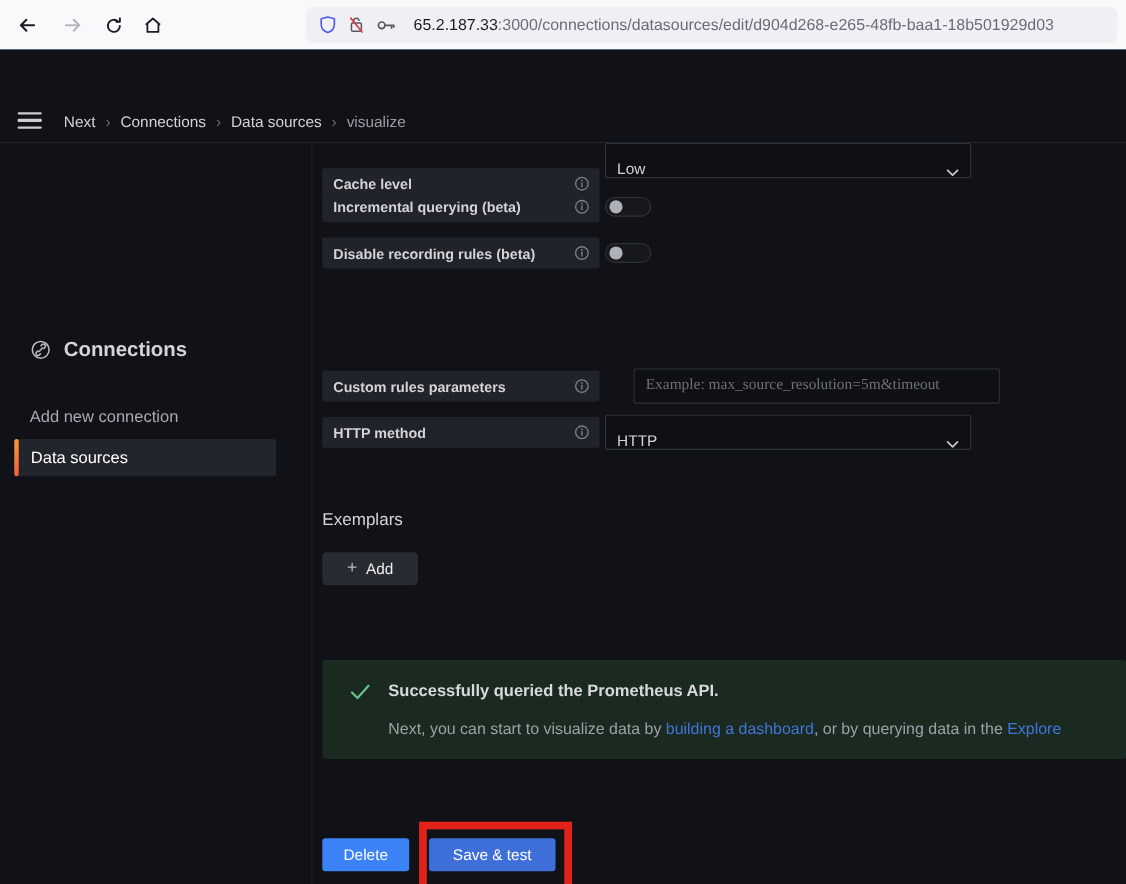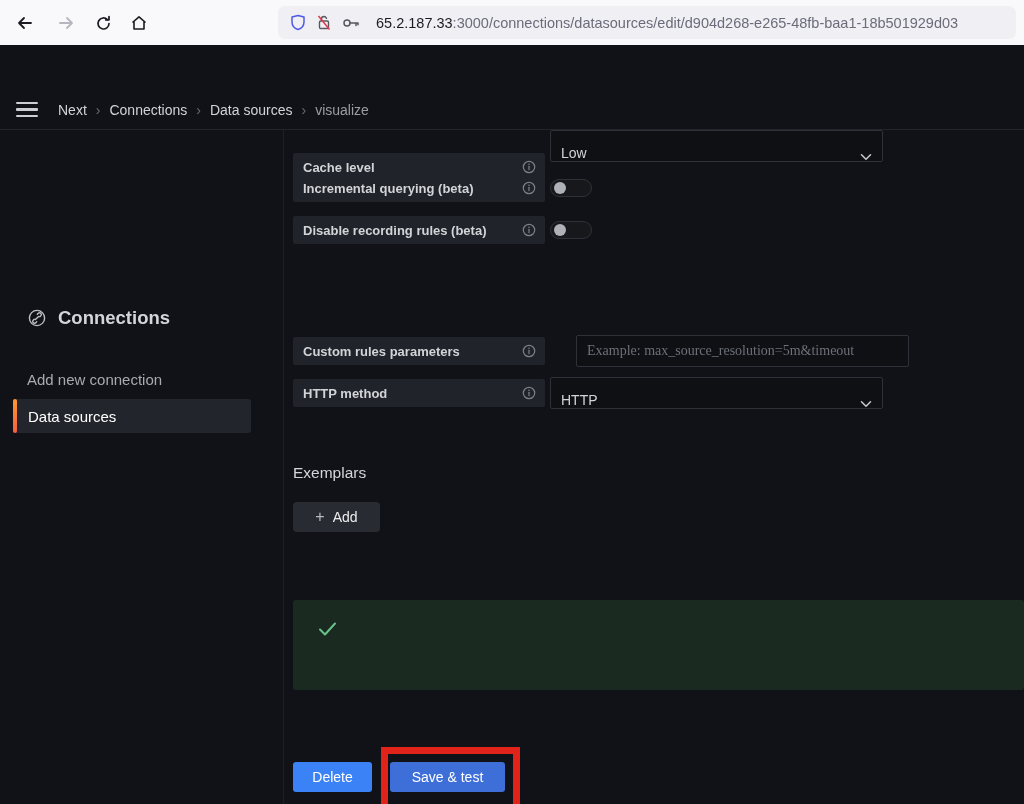--- a/index.html
+++ b/index.html
@@ -269,17 +269,19 @@
   <span class="plus">+</span>
   <span>Add</span>
 </button>
 
 <div class="alert">
   <span class="check">
     <svg width="19" height="16" viewBox="0 0 19 16" fill="none" stroke="currentColor" stroke-width="2" stroke-linecap="round" stroke-linejoin="round">
         <path d="M2 8.5 7 13.5 17 2.5"></path>
       </svg>
   </span>
+  <div class="title">Successfully queried the Prometheus API.</div>
+  <div class="body"><span>Next, you can start to visualize data by </span><a>building a dashboard</a><span>, or by querying data in the </span><a>Explore</a></div>
 </div>
 
 <button class="btn btn-delete">Delete</button>
 <button class="btn btn-save">Save &amp; test</button>
 <div class="highlight-box"></div>
 
 </body></html>

